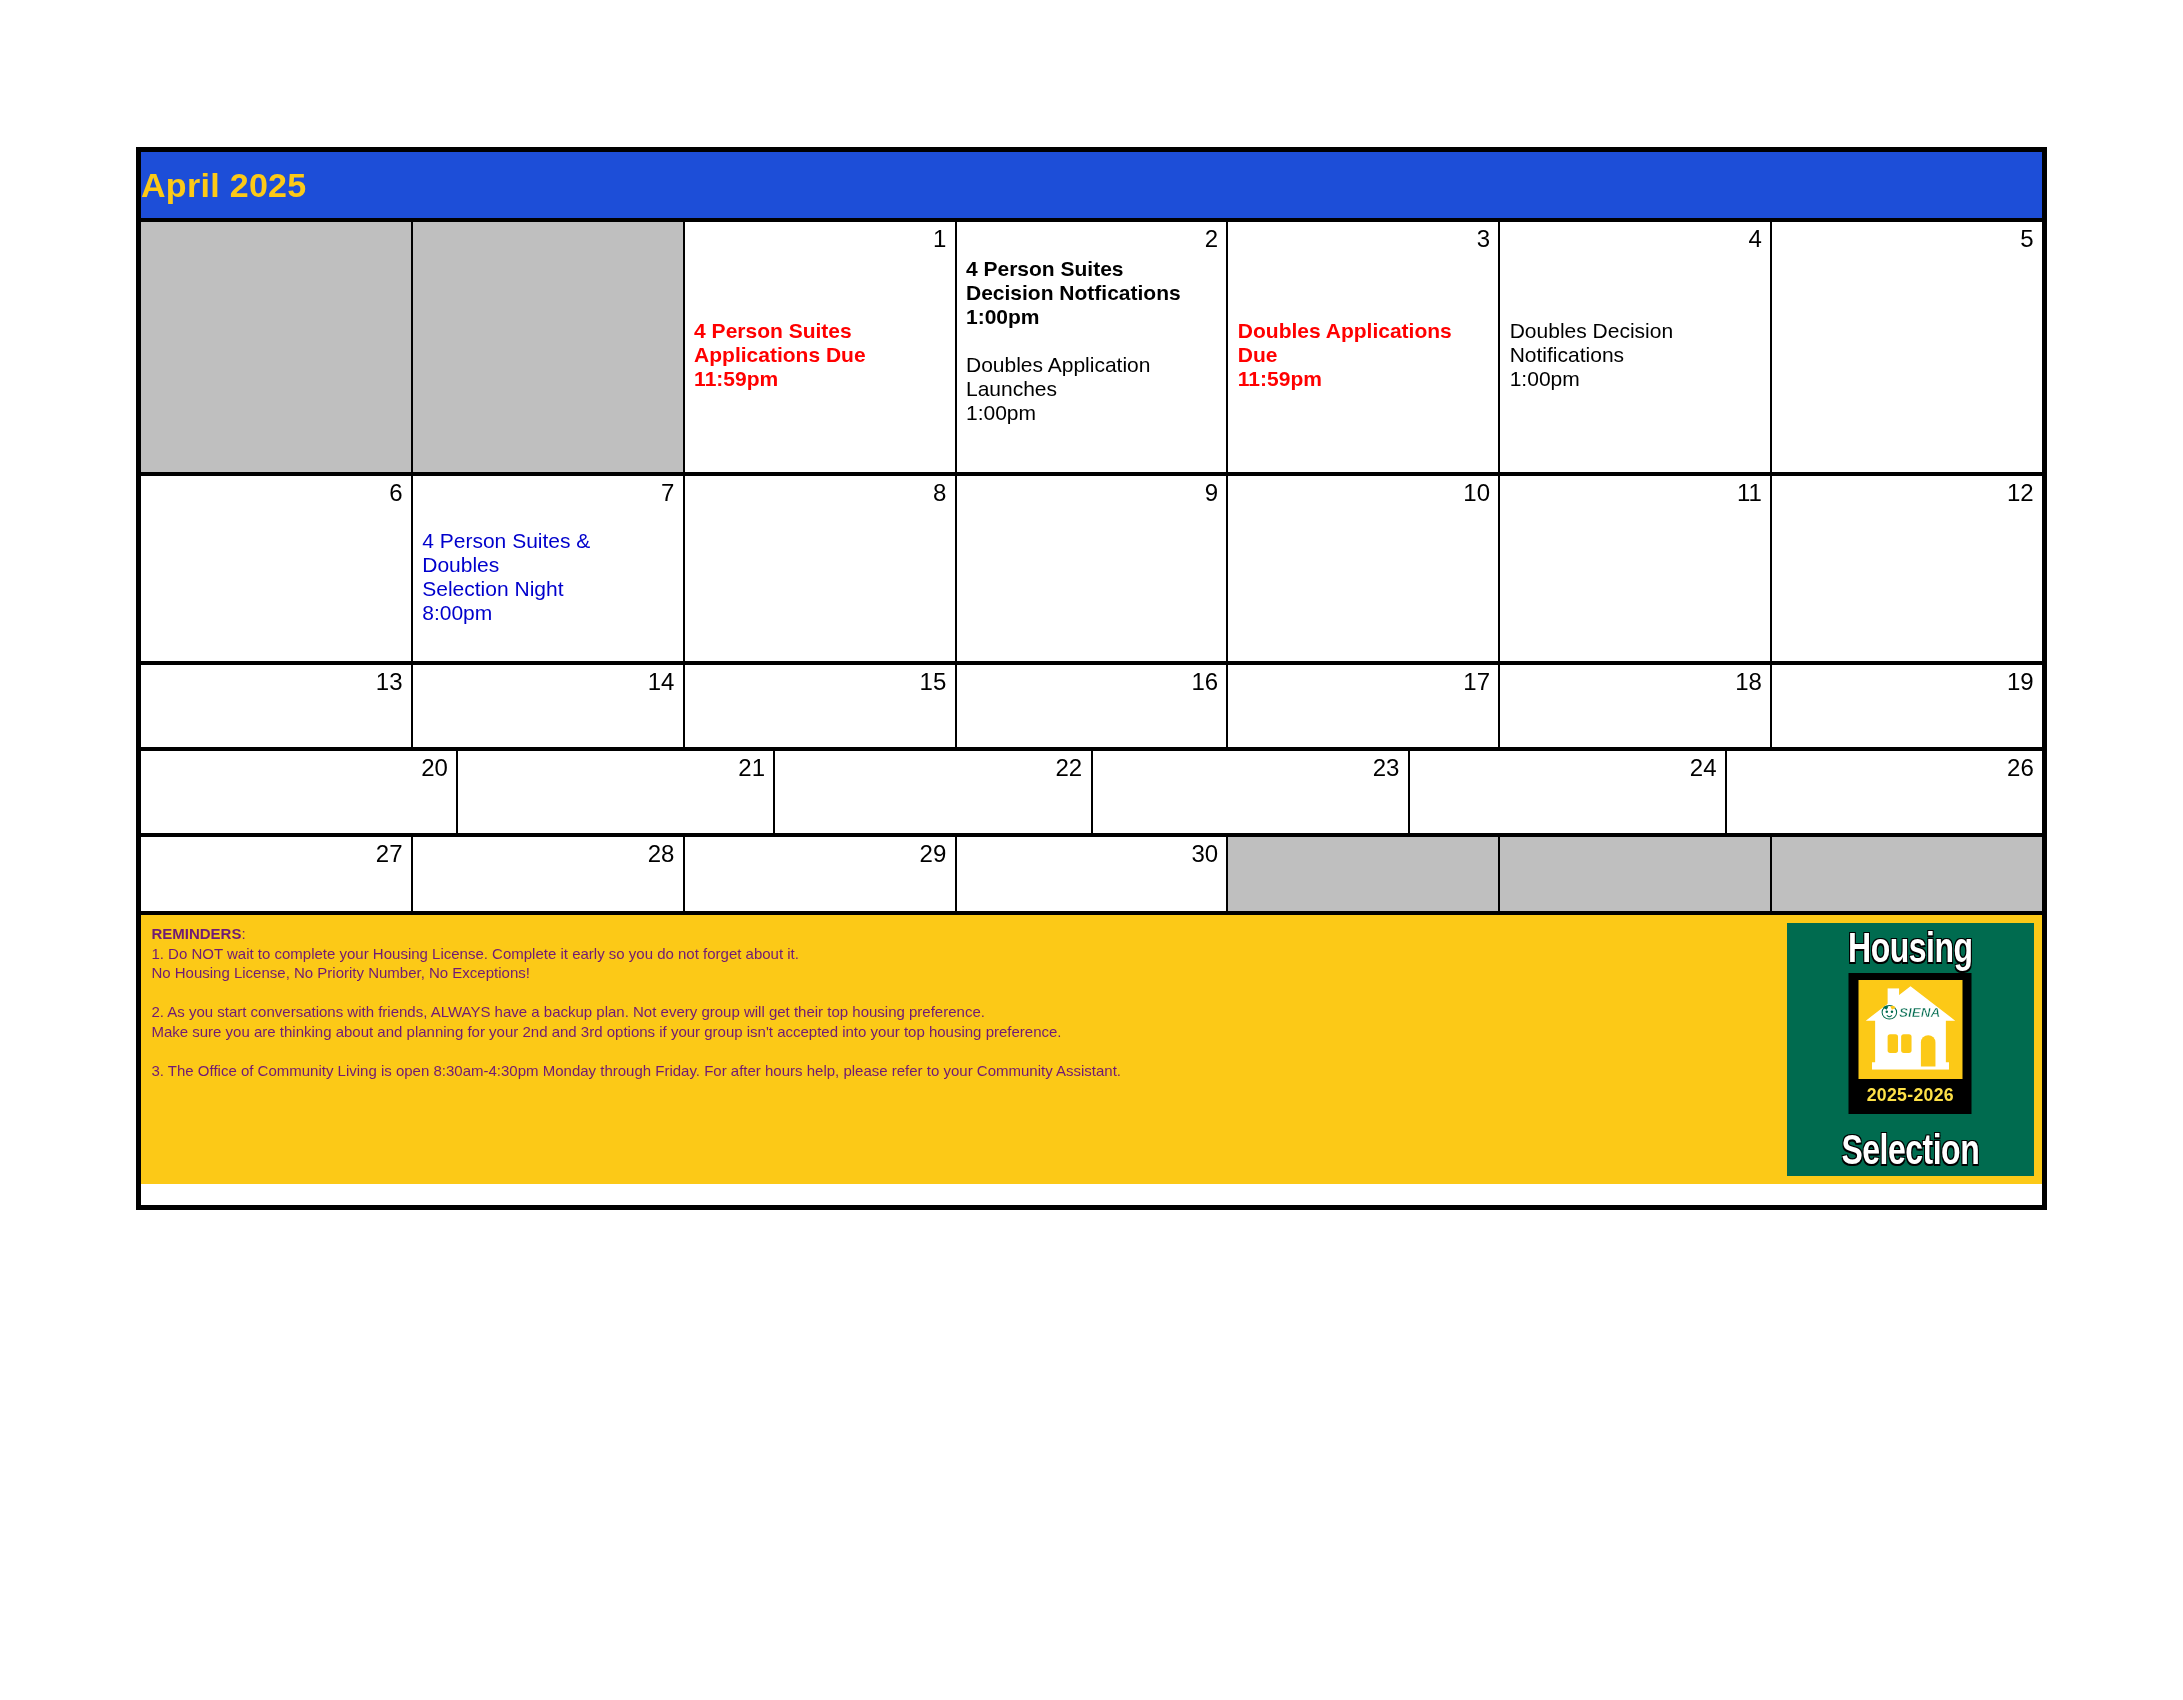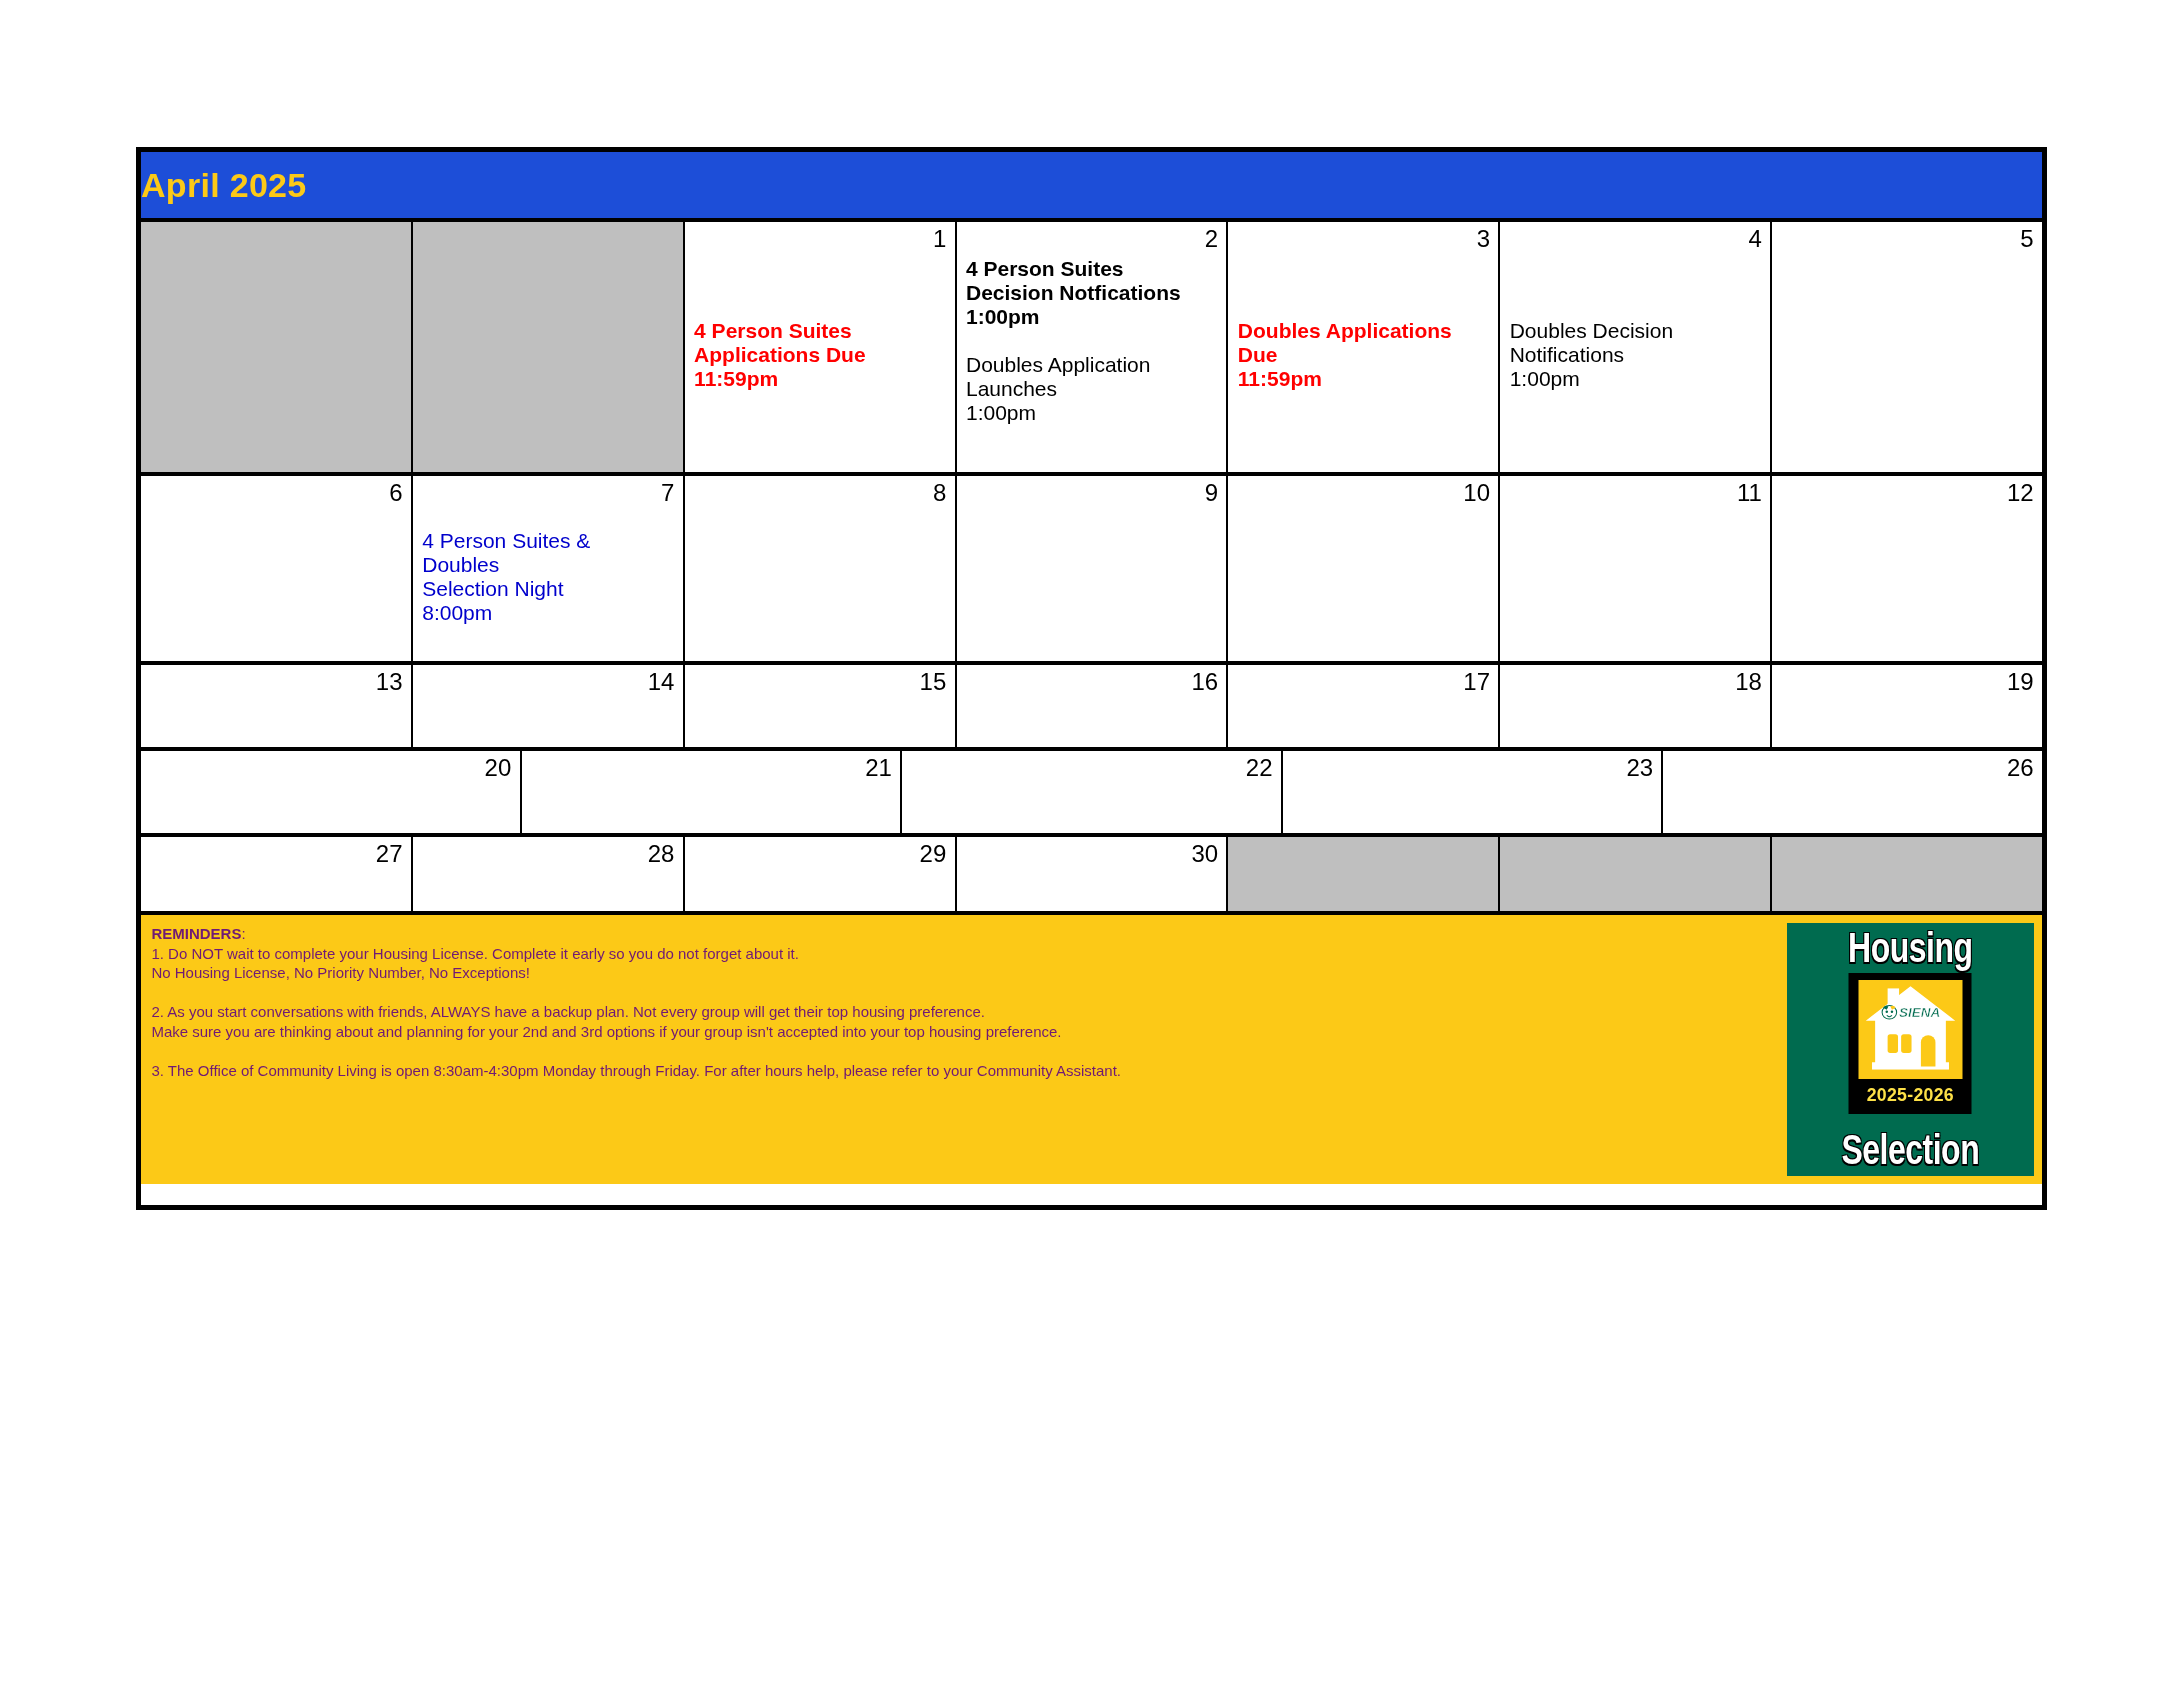--- a/index.html
+++ b/index.html
@@ -324,20 +324,23 @@
           <span class="day-number">20</span>
         </div>
         <div class="day-cell">
           <span class="day-number">21</span>
         </div>
         <div class="day-cell">
           <span class="day-number">22</span>
         </div>
         <div class="day-cell">
           <span class="day-number">23</span>
+        </div>
+        <div class="day-cell">
+          <span class="day-number">24</span>
         </div>
         <div class="day-cell">
           <span class="day-number">26</span>
         </div>
       </div>
       <div class="week-row r5">
         <div class="day-cell">
           <span class="day-number">27</span>
         </div>
         <div class="day-cell">

